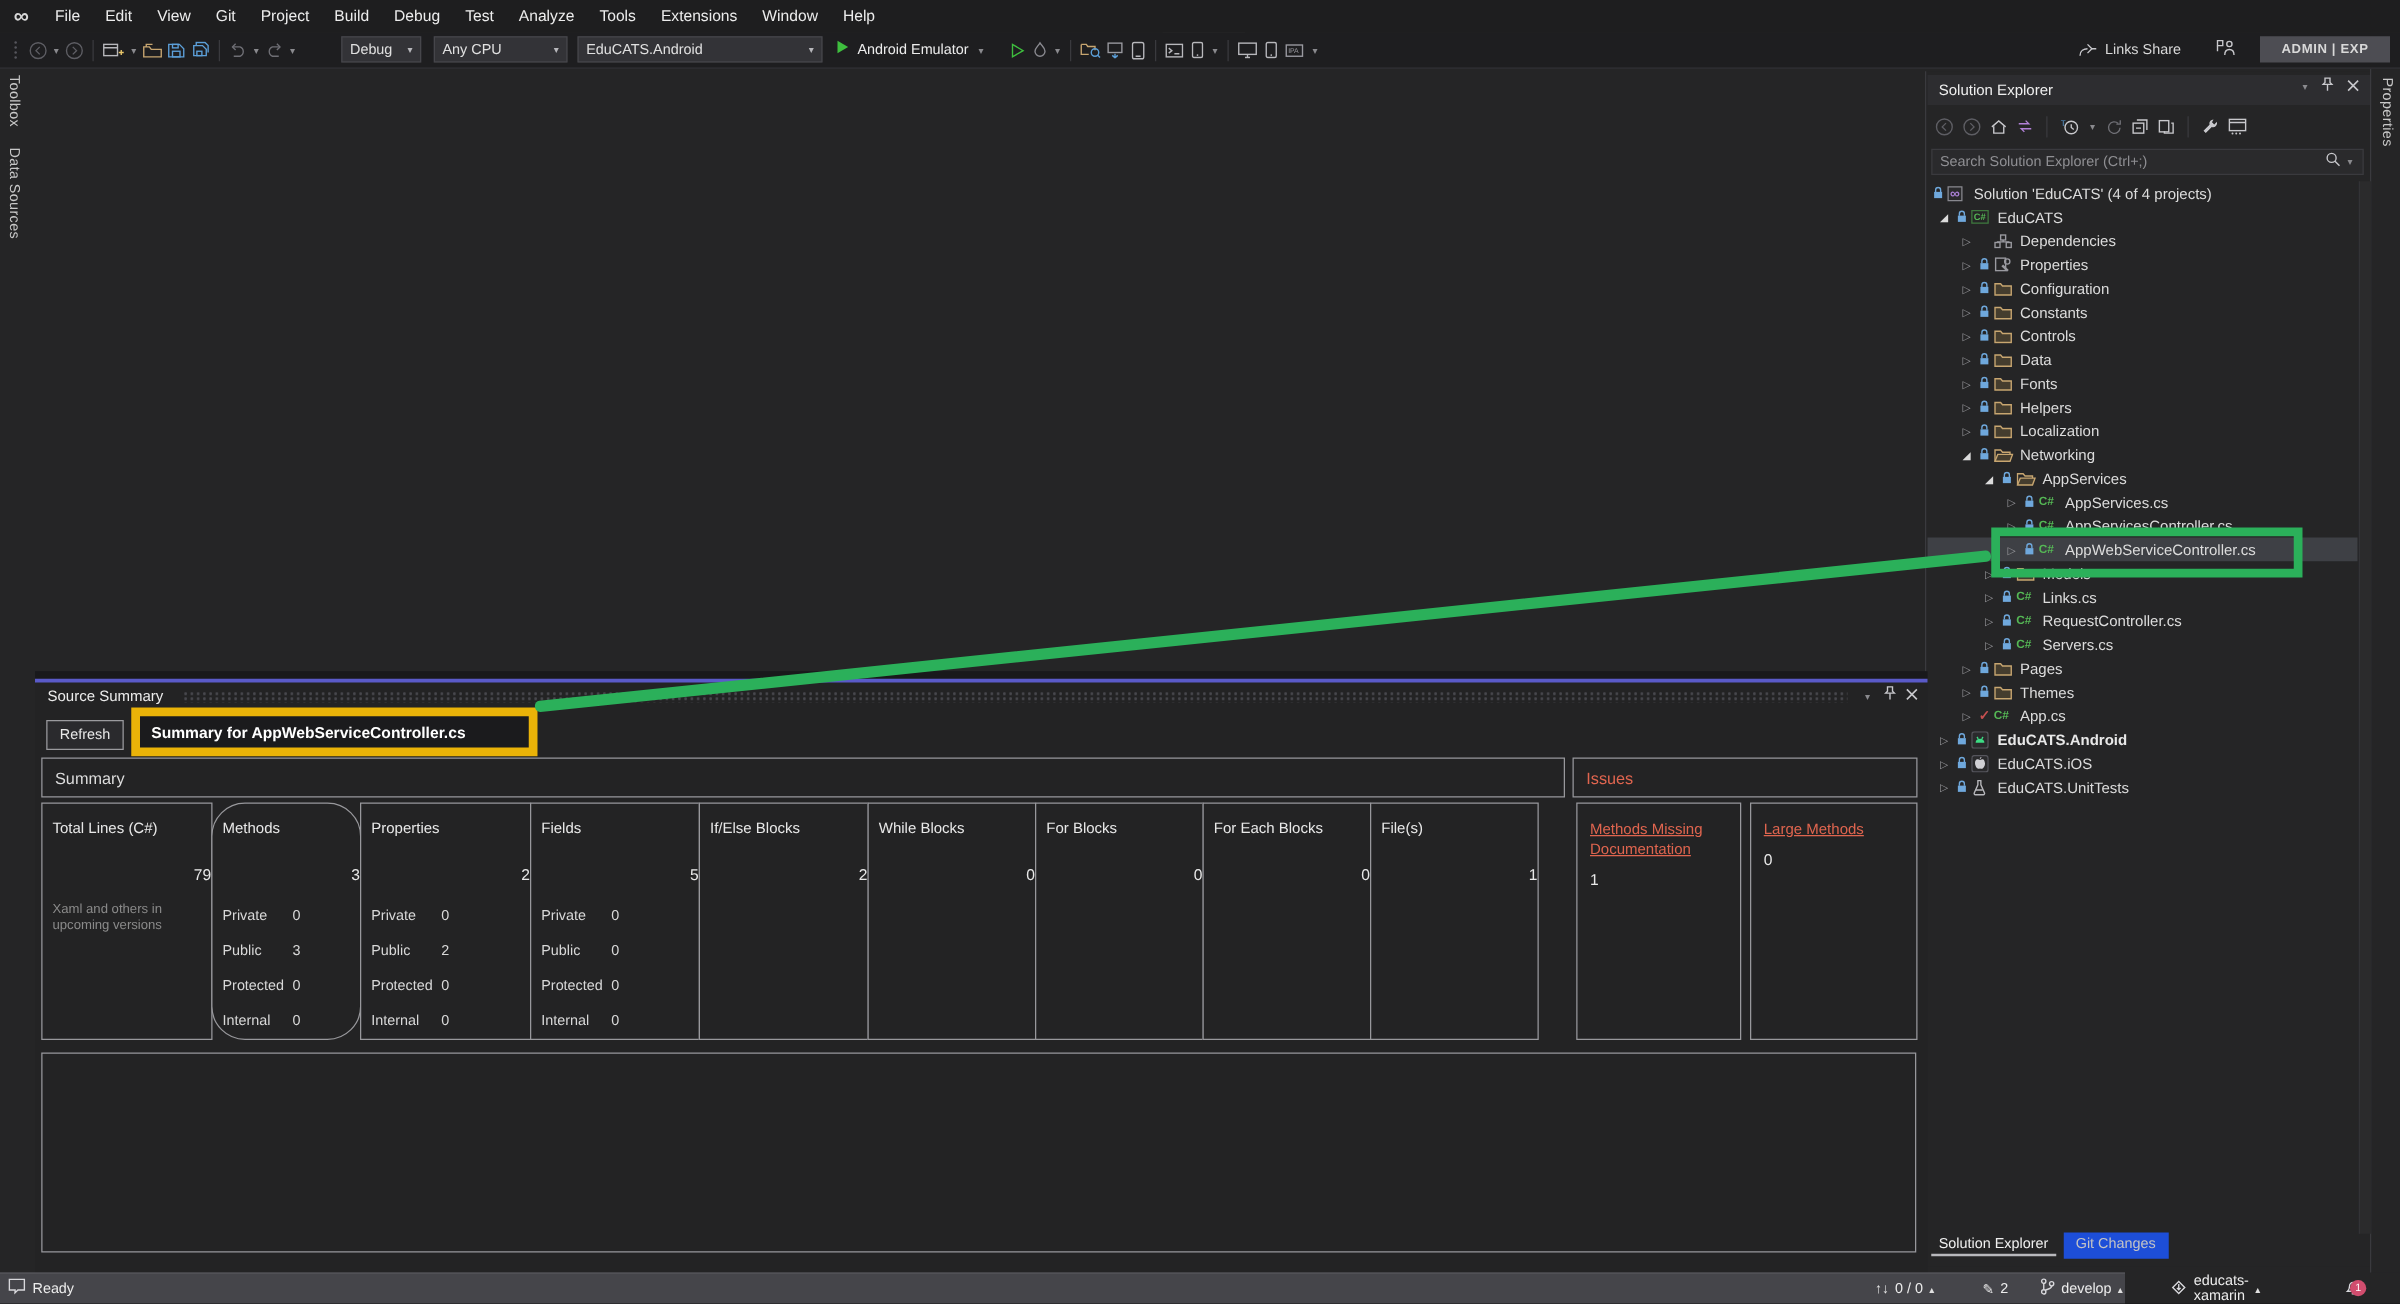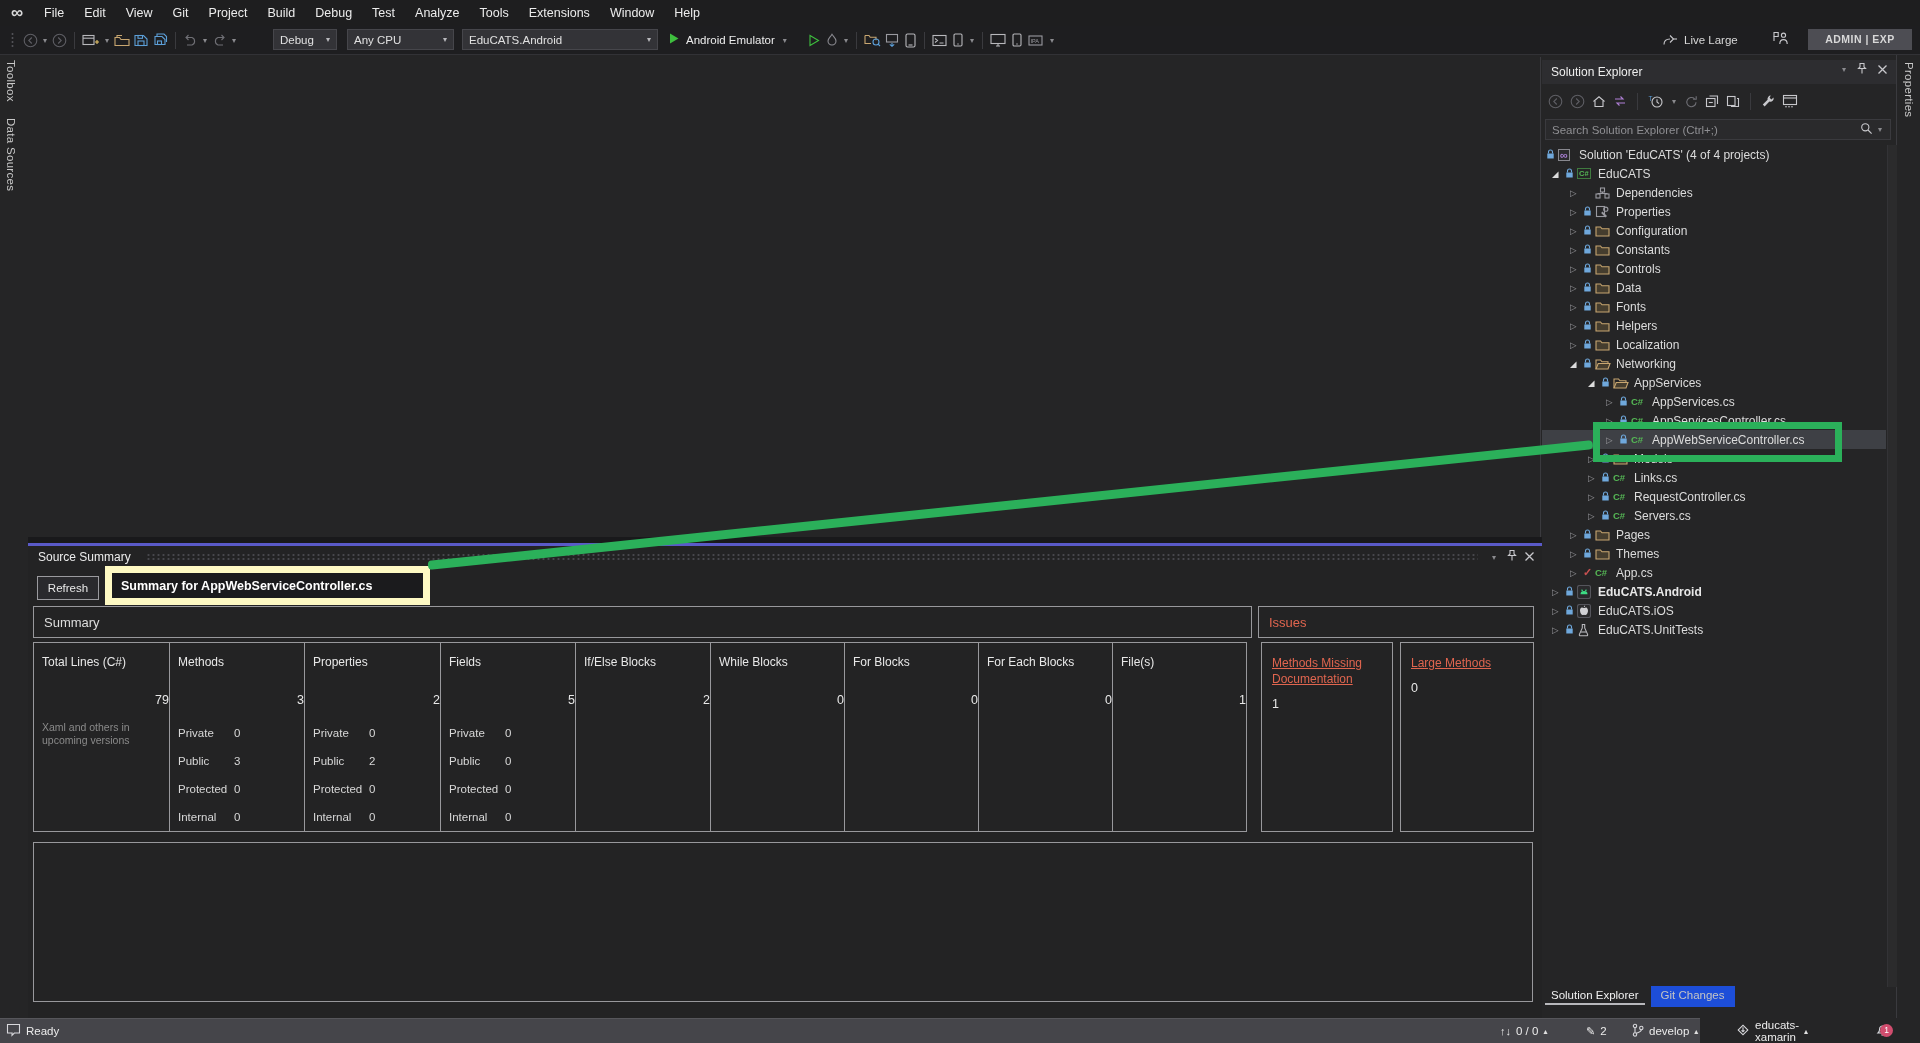--- a/index.html
+++ b/index.html
@@ -95,21 +95,21 @@
   
   #statusbar{position:absolute;left:0;top:1018px;width:1700px;height:25px;background:#45454a;border-top:1px solid #56565b;
              box-sizing:border-box;display:flex;align-items:center;z-index:30;font-size:11.5px;color:#ececec;}
   .stitem{position:absolute;top:0;height:24px;display:flex;align-items:center;gap:5px;color:#ececec;}
   .glyph{font-size:11px;color:#e8e8e8;}
   .caret{font-size:8px;color:#e0e0e0;}
   #bellbadge{position:absolute;left:8px;top:5px;width:13px;height:13px;border-radius:50%;background:#D14D6E;color:#fff;
              font-size:8.5px;text-align:center;line-height:13px;}
   
   #ann-rect-tree{position:absolute;left:1593px;top:422px;width:249px;height:40px;border:7px solid #2BB05A;box-sizing:border-box;z-index:70;}
-  #ann-rect-callout{position:absolute;left:77px;top:29px;width:325px;height:39px;border:7px solid #fef9c3;box-sizing:border-box;
+  #ann-rect-callout{position:absolute;left:77px;top:29px;width:325px;height:39px;border:7px solid #eab308;box-sizing:border-box;
                     background:#1b1b1d;z-index:40;display:flex;align-items:center;}
   #ann-rect-callout .t{font-size:12.5px;font-weight:bold;color:#ffffff;margin-left:9px;white-space:nowrap;}
   #ann-line{position:absolute;left:428px;top:561px;width:1171px;height:9px;background:#2BB05A;border-radius:4px;
             transform:rotate(-5.93deg);transform-origin:0 50%;z-index:65;}
 </style>
 </head>
 <body>
 
 <div id="root">
 
@@ -317,21 +317,21 @@
           </svg>
         </span>
         <span class="tchev">▾</span>
       </div>
     <div id="liveshare">
       <span id="lsic"><svg width="17" height="14" viewBox="0 0 17 14" fill="none" stroke-width="1.1" xmlns="http://www.w3.org/2000/svg">
             <path d="M2 12.5c0-4 3.2-5.5 6-5.5" stroke="#c8c8cc"></path>
             <path d="M8 3.5L11.5 7 8 10.5" stroke="#c8c8cc"></path>
             <path d="M11.5 7h3.5" stroke="#c8c8cc"></path>
           </svg></span>
-      <span>Live Large</span>
+      <span>Links Share</span>
     </div>
     <div id="feedback">
         <span id="fbic"><svg width="17" height="14" viewBox="0 0 17 14" fill="none" stroke-width="1.1" xmlns="http://www.w3.org/2000/svg">
             <circle cx="11.5" cy="4.2" r="2.1" stroke="#c8c8cc"></circle>
             <path d="M7.8 13c0-2.8 1.6-4.4 3.7-4.4s3.7 1.6 3.7 4.4" stroke="#c8c8cc"></path>
             <path d="M2 1.5h4.2v4H2z" stroke="#c8c8cc"></path>
             <path d="M2 5.5V10" stroke="#c8c8cc"></path>
           </svg></span>
       </div>
     <div id="adminbox">ADMIN | EXP</div>
@@ -853,21 +853,21 @@
     <div class="ssbar" style="left:5px;width:1219px;">
       <span class="t">Summary</span>
     </div>
 
     <div id="sstable">
         <div class="scell" style="width: 137px;">
           <div class="cell-label">Total Lines (C#)</div>
           <div class="cell-value">79</div>
           <div class="cell-note">Xaml and others in upcoming versions</div>
         </div>
-        <div class="scell" style="width: 136px;">
+        <div class="scell" style="width: 120px; border-radius: 27px;">
           <div class="cell-label">Methods</div>
           <div class="cell-value">3</div>
           <div class="bklist">
             <div class="bkrow">
               <span class="k">Private</span>
               <span class="v">0</span>
             </div>
             <div class="bkrow">
               <span class="k">Public</span>
               <span class="v">3</span>

